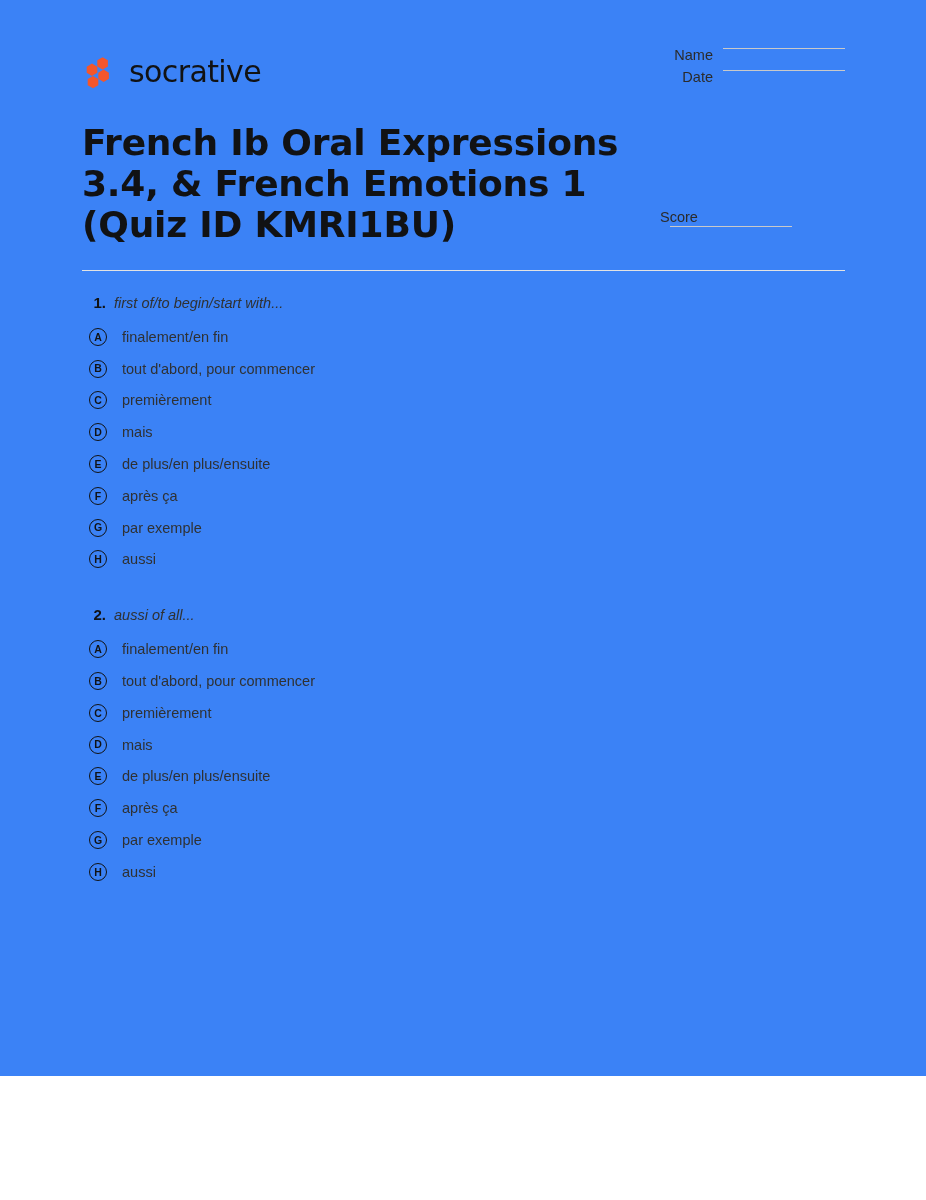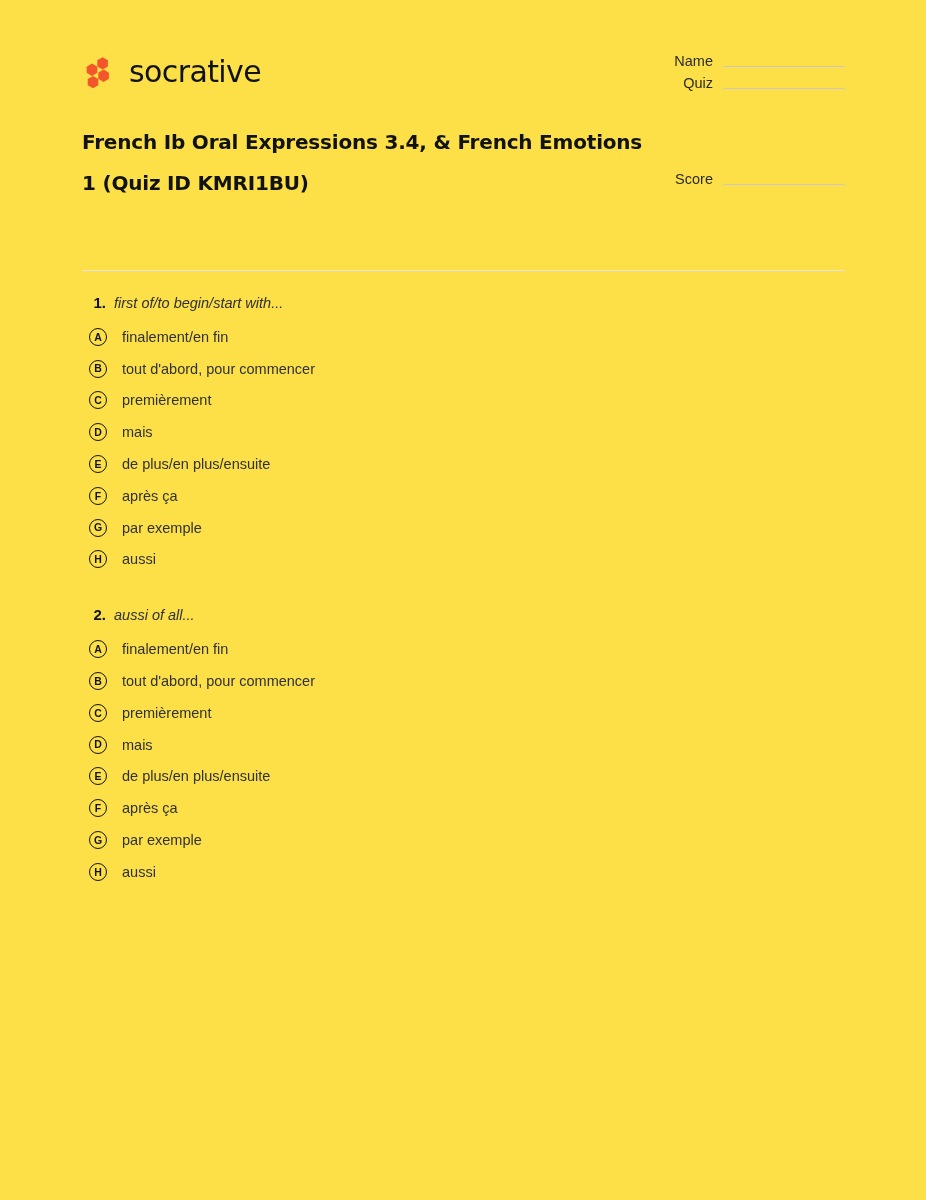--- a/index.html
+++ b/index.html
@@ -2,55 +2,55 @@
 <html><head>
 <meta charset="utf-8">
 <style>
   * { margin:0; padding:0; box-sizing:border-box; }
   html, body {
     width:926px; height:1200px;
     background:#ffffff;
     font-family:"Liberation Sans", sans-serif;
     -webkit-font-smoothing:antialiased;
   }
-  .page { position:relative; width:926px; height:1200px; background:#fde047; overflow:hidden; }
+  .page { position:relative; width:926px; height:1076px; background:#3b82f6; overflow:hidden; }
 
   
   .header { position:absolute; left:82px; top:48px; width:763px; height:150px; }
 
   .brand { position:absolute; left:0; top:7px; display:flex; align-items:center; }
   .brand-mark { position:relative; width:34px; height:34px; flex:none; }
   .brand-word {
     margin-left:13px;
     font-size:30px;
     font-weight:500;
     letter-spacing:-0.6px;
     color:#111214;
     line-height:1;
     font-family:"DejaVu Sans", sans-serif;
   }
 
   
   .meta { position:absolute; right:0; top:0; width:185px; }
-  .meta-row { display:flex; align-items:flex-end; justify-content:flex-end; height:22px; }
-  .meta-row.score { margin-top:74px; }
+  .meta-row { display:flex; justify-content:flex-end; height:22px; }
+  .meta-row.score { margin-top:116px;flex-direction:column; }
   .meta-label {
     font-size:14.5px; color:#2b2b2b; line-height:1;
     padding-bottom:2px; white-space:nowrap;
     font-family:"Liberation Sans", sans-serif;
   }
   .meta-line {
     width:122px; height:1px; background:#c9c9c9;
     margin-left:10px; margin-bottom:3px; flex:none;
   }
 
   
   .title {
     position:absolute; left:82px; top:122px; width:575px;
-    font-size:20px; font-weight:700; line-height:41px;
+    font-size:36px; font-weight:700; line-height:41px;
     color:#111214; letter-spacing:-0.2px;
     font-family:"DejaVu Sans", sans-serif;
   }
 
   .divider {
     position:absolute; left:82px; top:270px; width:763px; height:1px;
     background:#e3e3e3;
   }
 
   
@@ -107,21 +107,21 @@
       </span>
       <span class="brand-word">socrative</span>
     </div>
 
     <div class="meta">
       <div class="meta-row">
         <span class="meta-label">Name</span>
         <span class="meta-line"></span>
       </div>
       <div class="meta-row">
-        <span class="meta-label">Quiz</span>
+        <span class="meta-label">Date</span>
         <span class="meta-line"></span>
       </div>
       <div class="meta-row score">
         <span class="meta-label">Score</span>
         <span class="meta-line"></span>
       </div>
     </div>
 
   </div>
 

